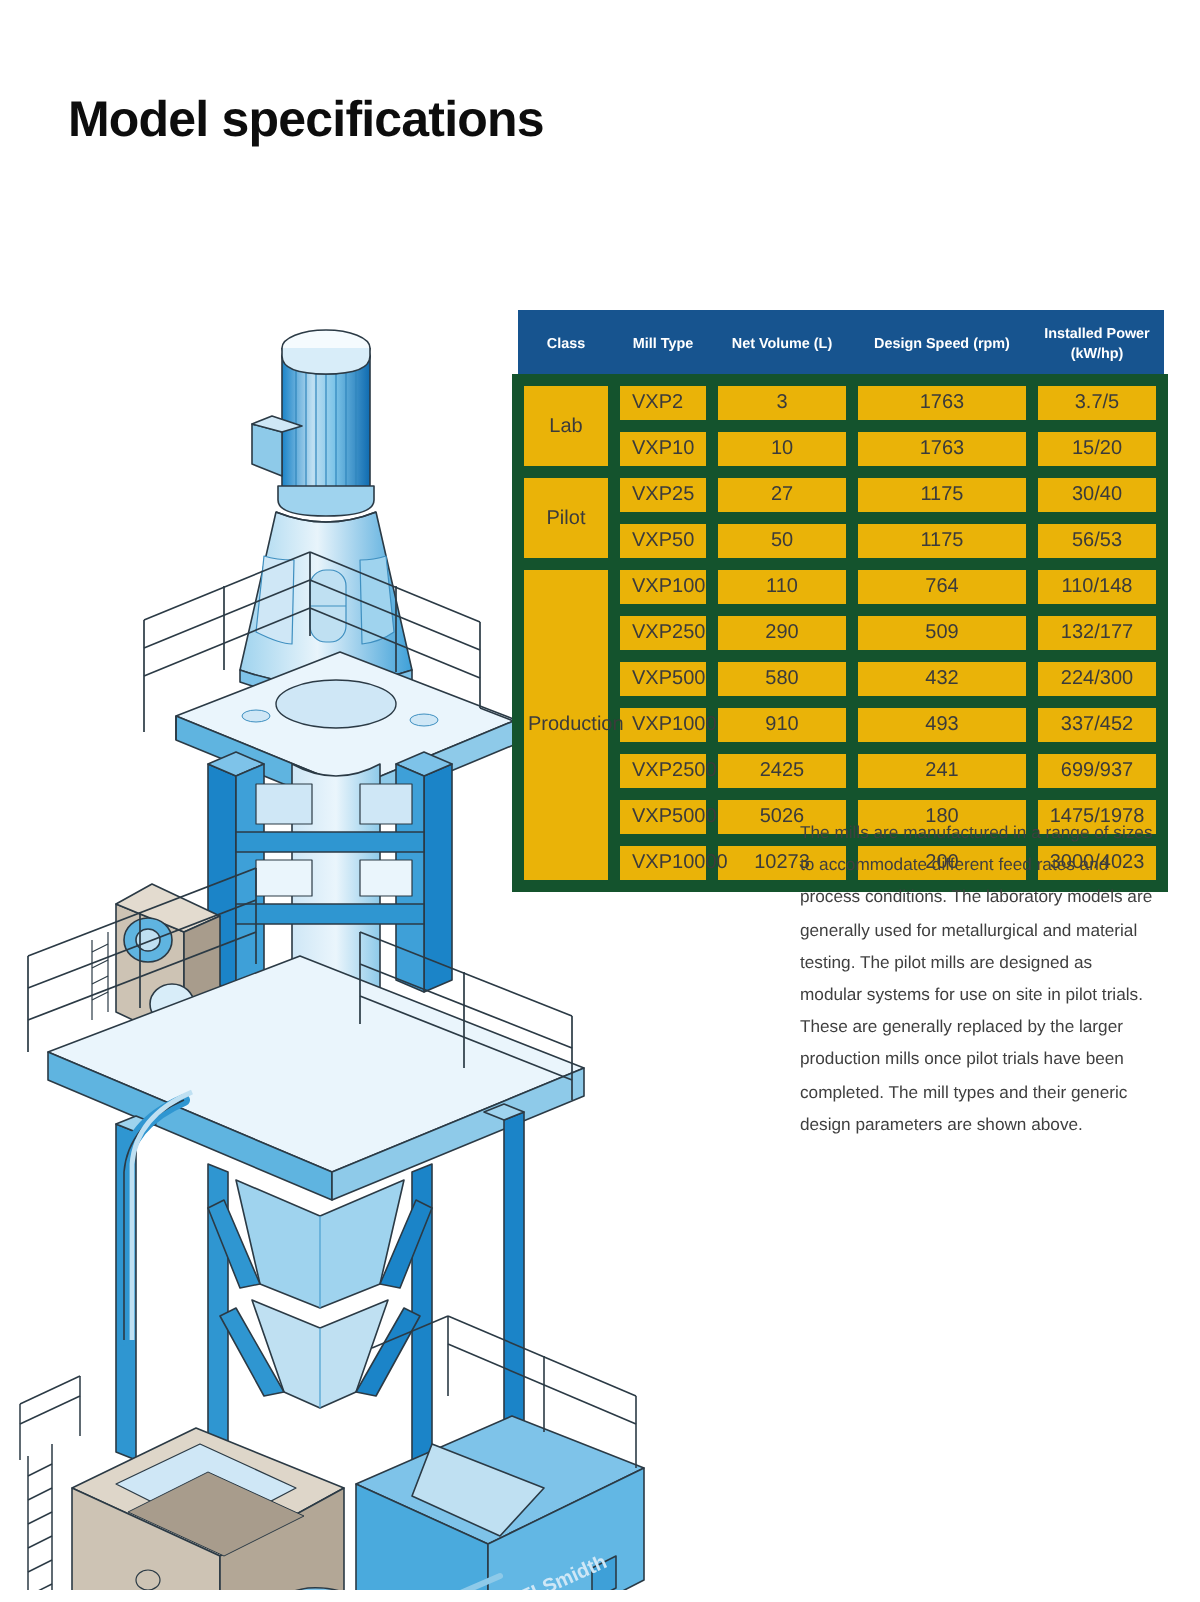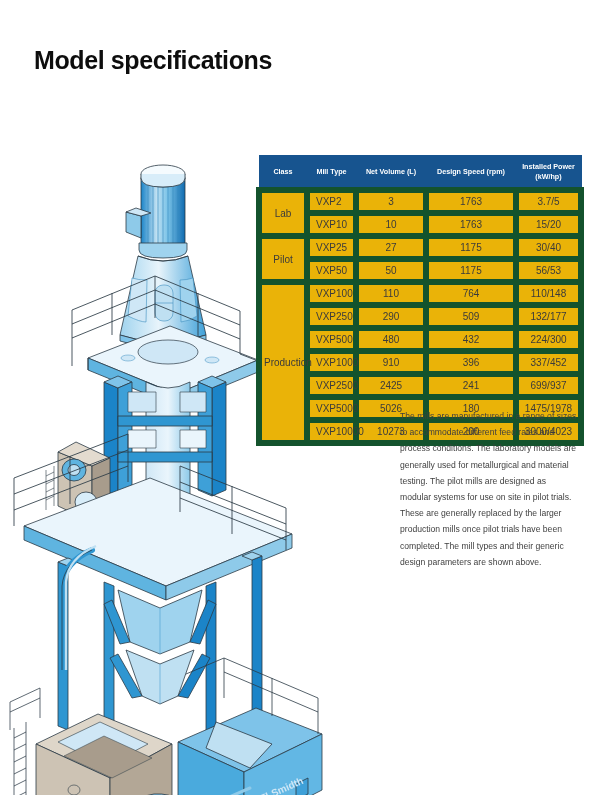--- a/index.html
+++ b/index.html
@@ -398,28 +398,28 @@
         <td>110/148</td>
       </tr>
       <tr>
         <td class="mill">VXP250</td>
         <td>290</td>
         <td>509</td>
         <td>132/177</td>
       </tr>
       <tr>
         <td class="mill">VXP500</td>
-        <td>480</td>
+        <td>580</td>
         <td>432</td>
         <td>224/300</td>
       </tr>
       <tr>
         <td class="mill">VXP1000</td>
         <td>910</td>
-        <td>396</td>
+        <td>493</td>
         <td>337/452</td>
       </tr>
       <tr>
         <td class="mill">VXP2500</td>
         <td>2425</td>
         <td>241</td>
         <td>699/937</td>
       </tr>
       <tr>
         <td class="mill">VXP5000</td>

